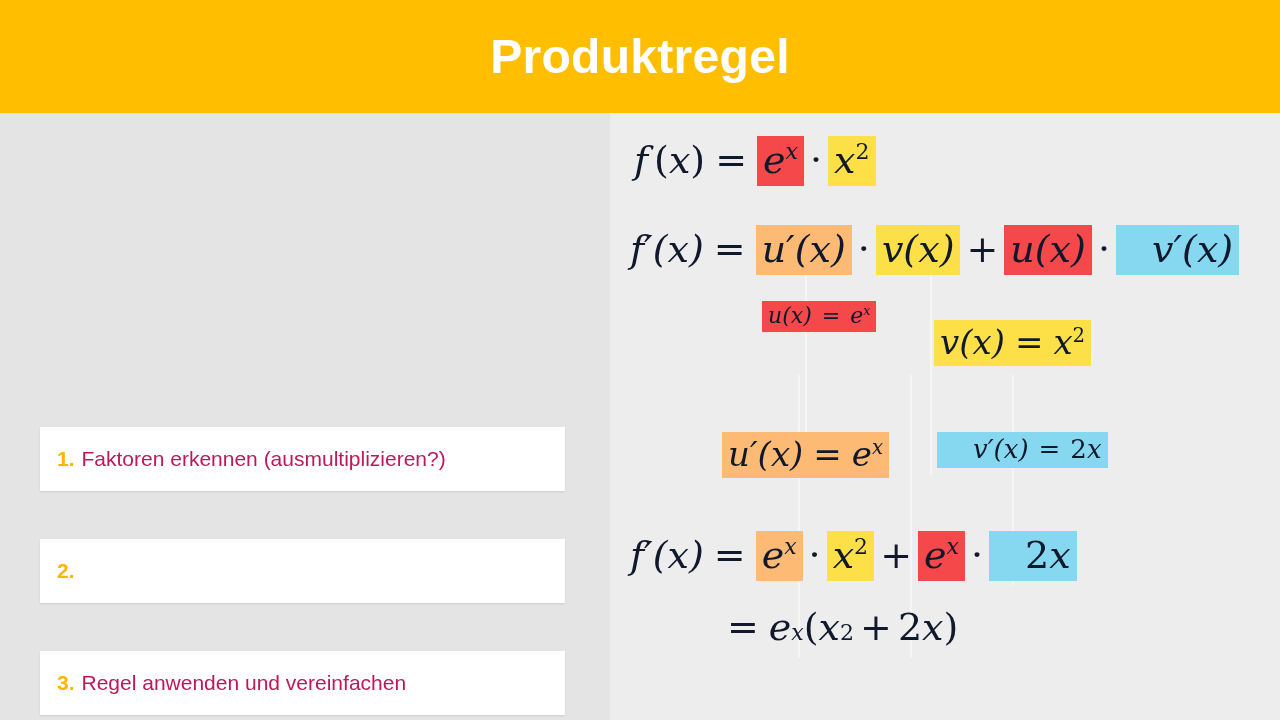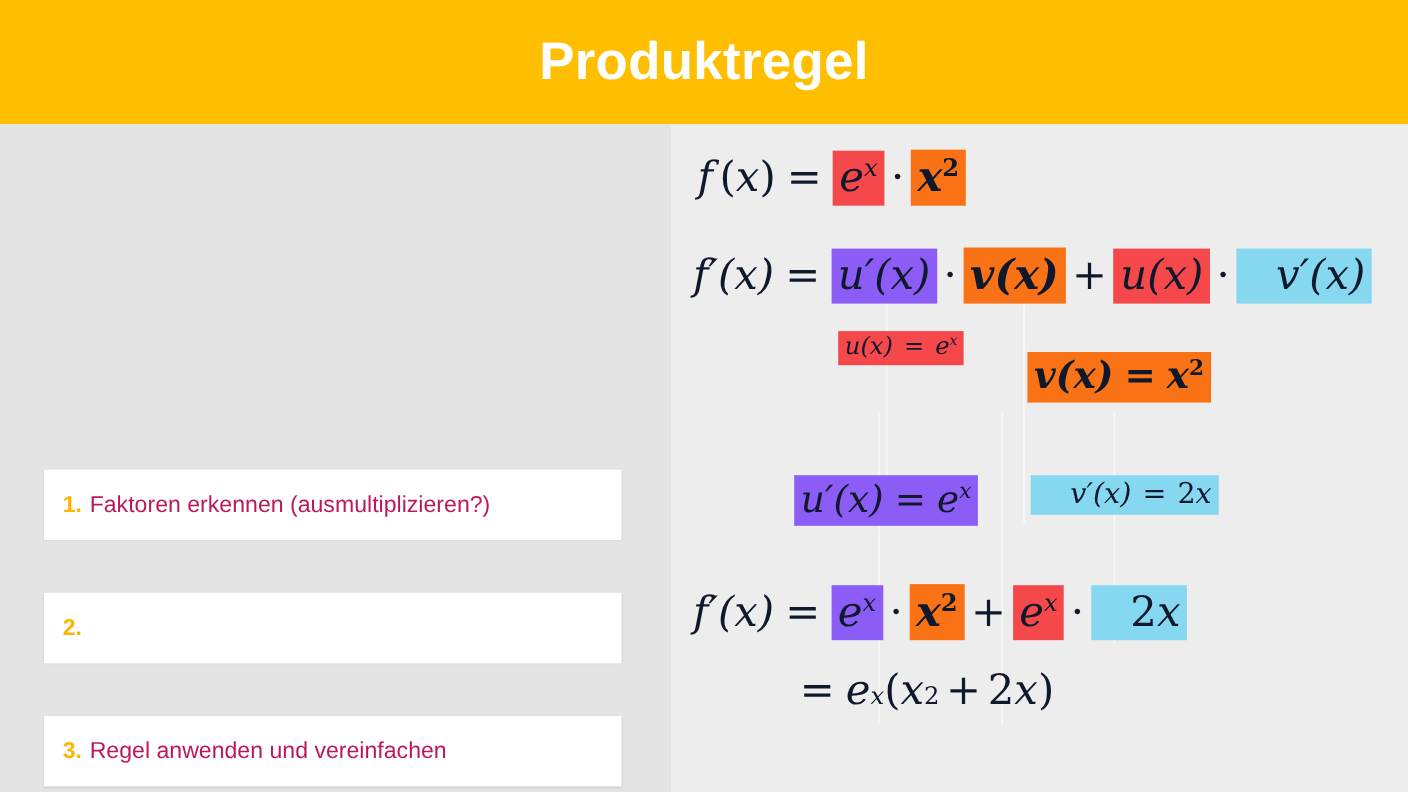--- a/index.html
+++ b/index.html
@@ -106,22 +106,22 @@
     vertical-align: super;
     line-height: 0;
     font-style: normal;
   }
 
   .hl {
     display: inline-block;
     padding: 2px 6px 4px 6px;
   }
   .hl-red    { background: #f4484a; }
-  .hl-cyan   { background: #f97316; font-weight: bold; }
-  .hl-pink   { background: #8b5cf6; }
+  .hl-cyan   { background: #fde047; }
+  .hl-pink   { background: #fdba74; }
   .hl-blue   { background: #86d8f1; padding-left: 36px; }
 
   .sp { display: inline-block; width: 10px; }
   .sp-s { display: inline-block; width: 6px; }
 
   
   #eq-fx      { left: 634px; top: 136px;  font-size: 38px; }
   #eq-rule    { left: 630px; top: 225px;  font-size: 38px; }
   #eq-ux      { left: 729px; top: 301px;  font-size: 22px; padding-left: 33px; }
   #eq-vx      { left: 934px; top: 320px;  font-size: 34px; }

